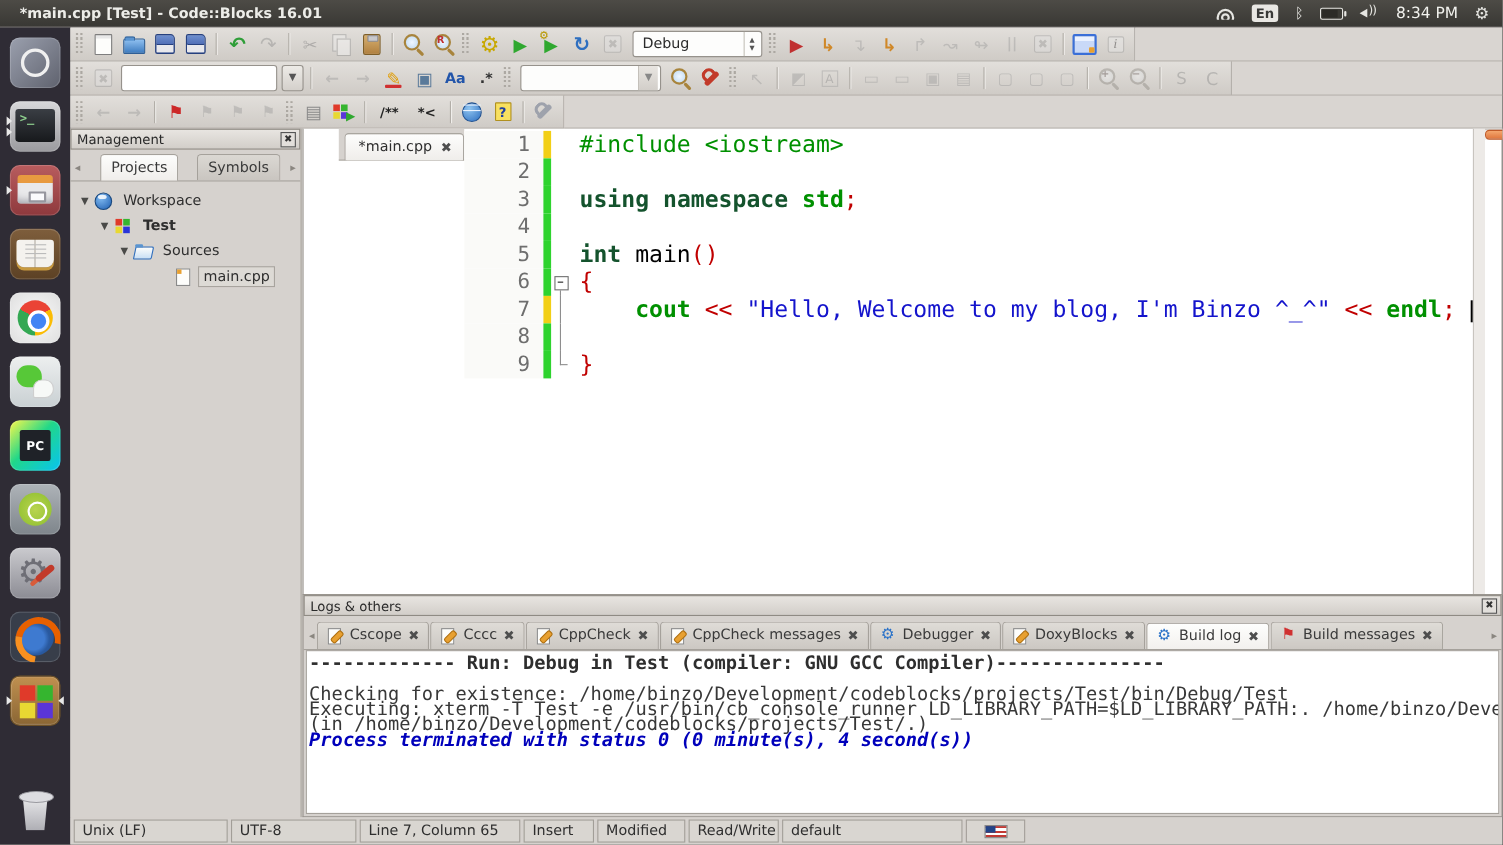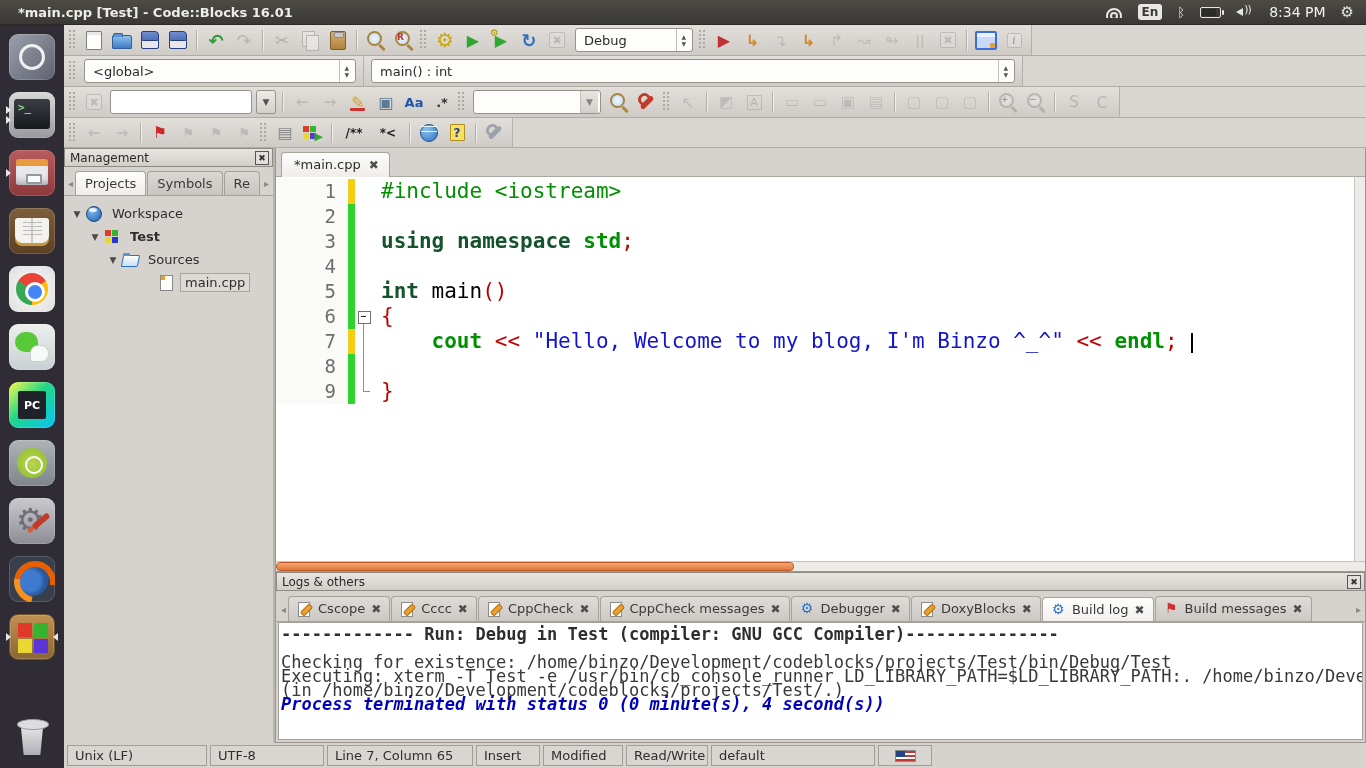--- a/index.html
+++ b/index.html
@@ -119,42 +119,42 @@
   .tb-input{height:24px;width:142px;border:1px solid #96928C;border-radius:3px;background:#FFF;margin:0 2px;font-size:13px;padding:0 5px;font-family:"DejaVu Sans",sans-serif;}
   .ddbtn{height:24px;width:20px;border:1px solid #96928C;border-radius:3px;background:linear-gradient(#EDEBE7,#D4D0CB);display:flex;align-items:center;justify-content:center;font-size:9px;color:#555;margin:0 2px;flex:none;}
 
   
   .work-row{flex:1;display:flex;min-height:0;}
   .mgmt{width:211px;flex:none;display:flex;flex-direction:column;background:#D6D2CE;border-right:2px solid #B8B4AE;}
   .panel-head{height:19px;display:flex;align-items:center;justify-content:space-between;font-size:12px;padding:0 3px 0 5px;background:linear-gradient(#E8E5E1,#D2CEC9);border:1px solid #8F8B84;color:#2A2A2A;}
   .wclose{width:14px;height:14px;border:1px solid #555;display:flex;align-items:center;justify-content:center;font-size:9px;font-weight:bold;color:#333;background:#E2DFDB;}
   .mgmt-tabs{height:29px;display:flex;align-items:flex-end;padding:3px 2px 0 2px;border-bottom:1px solid #A5A19B;overflow:hidden;}
   .scroll-arrow{font-size:10px;color:#8A8680;padding:0 2px 6px 2px;}
-  .mtab{font-size:13px;padding:4px 9px;background:linear-gradient(#DBD8D3,#C9C5C0);border:1px solid #A5A19B;border-bottom:none;border-radius:4px 4px 0 0;margin-right:1px;color:#3A3A3A;white-space:nowrap;}
+  .mtab{font-size:13px;padding:4px 9px;background:linear-gradient(#DBD8D3,#C9C5C0);border:1px solid #A5A19B;border-bottom:none;border-radius:4px 4px 0 0;margin-right:1px;color:#3A3A3A;white-space:nowrap;margin-left:16px;}
   .mtab.active{background:linear-gradient(#FDFDFC,#EFEDEA);position:relative;top:1px;padding-bottom:5px;}
   .tree{flex:1;padding-top:6px;font-size:13px;overflow:hidden;}
   .trow{display:flex;align-items:center;height:23px;white-space:nowrap;}
   .tarrow{width:10px;font-size:9px;color:#4A4A48;margin-right:4px;text-align:center;flex:none;}
   .ticon{width:17px;height:15px;margin-right:5px;position:relative;flex:none;}
   .ticon::before,.ticon::after{content:"";position:absolute;}
   .t-workspace::before{width:14px;height:14px;border-radius:50%;background:radial-gradient(circle at 35% 30%,#7EB8F0,#1F5FB0);border:1px solid #17477E;left:0;top:0;}
   .t-workspace::after{width:8px;height:4px;border-radius:50%;background:rgba(255,255,255,.85);left:3px;top:2px;}
   .t-project::before{width:13px;height:13px;left:1px;top:1px;background:linear-gradient(#E03A2A,#E03A2A),linear-gradient(#35B52F,#35B52F),linear-gradient(#E8D832,#E8D832),linear-gradient(#2A35D8,#2A35D8);background-size:6px 6px;background-position:0 0,7px 0,0 7px,7px 7px;background-repeat:no-repeat;}
   .t-folder::before{width:15px;height:10px;left:0;top:3px;background:linear-gradient(#FDFDFB,#C9DFF5);border:1px solid #2E6FC0;border-radius:1px 2px 2px 1px;transform:skewX(-12deg);}
   .t-folder::after{width:7px;height:3px;left:1px;top:1px;background:#5A94D0;border-radius:1px 1px 0 0;}
   .t-file::before{width:11px;height:14px;left:2px;top:0;background:#FDFDFB;border:1px solid #8A8A8A;}
   .t-file::after{width:4px;height:4px;left:3px;top:1px;background:#E8A030;}
   .tlabel{padding:1px 4px;}
   .tlabel.selected{background:#DDDAD5;border:1px solid #A8A49E;}
   .tlabel.bold{font-weight:bold;}
 
   .right-col{flex:1;display:flex;flex-direction:column;min-width:0;}
 
   
-  .editor{height:424px;display:flex;flex-direction:column;border:1px solid #9A968F;border-top:none;background:#FFF;}
+  .editor{height:424px;display:flex;flex-direction:row;border:1px solid #9A968F;border-top:none;background:#FFF;padding-left:32px;}
   .ed-tabbar{height:29px;background:#D6D2CE;border-bottom:1px solid #ABA7A1;display:flex;align-items:flex-end;padding-left:5px;flex:none;}
   .ed-tab{background:linear-gradient(#FDFDFC,#EFEDEA);border:1px solid #A5A19B;border-bottom:none;border-radius:4px 4px 0 0;padding:4px 10px 5px 12px;font-size:13px;display:flex;gap:8px;align-items:center;position:relative;top:1px;}
   .tab-close{color:#4E4E4E;font-weight:bold;font-size:12px;}
   .ed-main{flex:1;display:flex;min-height:0;}
   .ed-body{flex:1;font-family:"DejaVu Sans Mono",monospace;font-size:21px;overflow:hidden;padding-top:2px;}
   .ed-vscroll{width:11px;background:#EDEAE7;border-left:1px solid #C8C4BF;flex:none;}
   .code-line{display:flex;height:25px;line-height:25px;align-items:stretch;}
   .ln{width:72px;text-align:right;padding-right:12px;color:#6E6E6E;font-size:19px;flex:none;background:#FAFAF8;}
   .markbar{width:7px;flex:none;}
   .markbar.yellow{background:#F2CF16;}
@@ -346,42 +346,20 @@
               <span class="g">✖</span>
             </span>
             <span class="sep"></span>
             <span class="gi i-dbgwin"></span>
             <span class="gi i-infobox dis">
               <span class="g">i</span>
             </span>
           </div>
           <div class="tbfill"></div>
         </div>
-      <div class="tbrow h31" id="tb2">
-          <div class="tbseg h31">
-            <span class="grip"></span>
-            <div class="combo" style="width: 272px;">
-              <span class="combo-text">&lt;global&gt;</span>
-              <span class="combo-spin">
-                <span>▲</span>
-                <span>▼</span>
-              </span>
-            </div>
-          </div>
-          <div class="tbseg h31">
-            <div class="combo" style="width: 644px;">
-              <span class="combo-text">main() : int</span>
-              <span class="combo-spin">
-                <span>▲</span>
-                <span>▼</span>
-              </span>
-            </div>
-          </div>
-          <div class="tbfill"></div>
-        </div>
       <div class="tbrow h31" id="tb3">
           <div class="tbseg h31">
             <span class="grip"></span>
             <span class="gi dis box" style="color: rgb(153, 153, 153);">
               <span class="g">✖</span>
             </span>
             <input class="tb-input" placeholder="" style="">
             <span class="ddbtn">▼</span>
             <span class="sep"></span>
             <span class="gi dis" style="color: rgb(153, 153, 153); font-size: 15px; font-weight: bold;">

